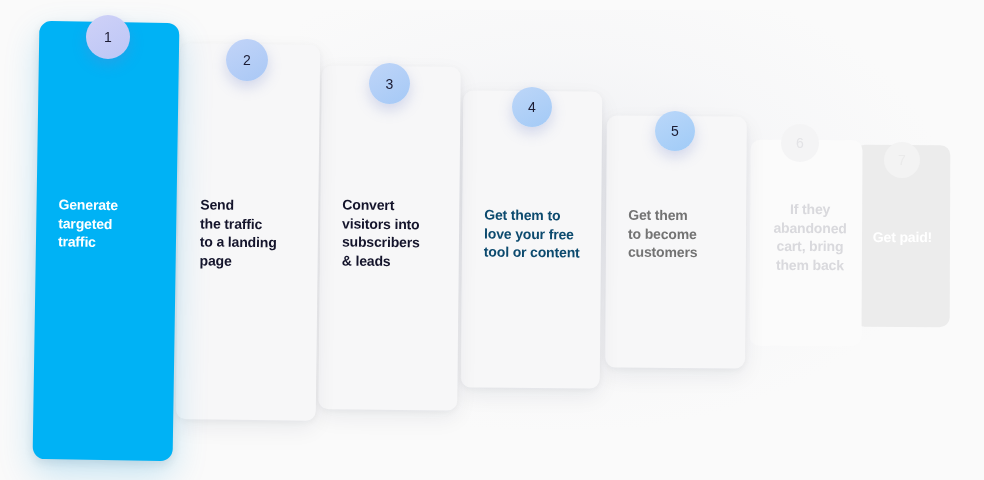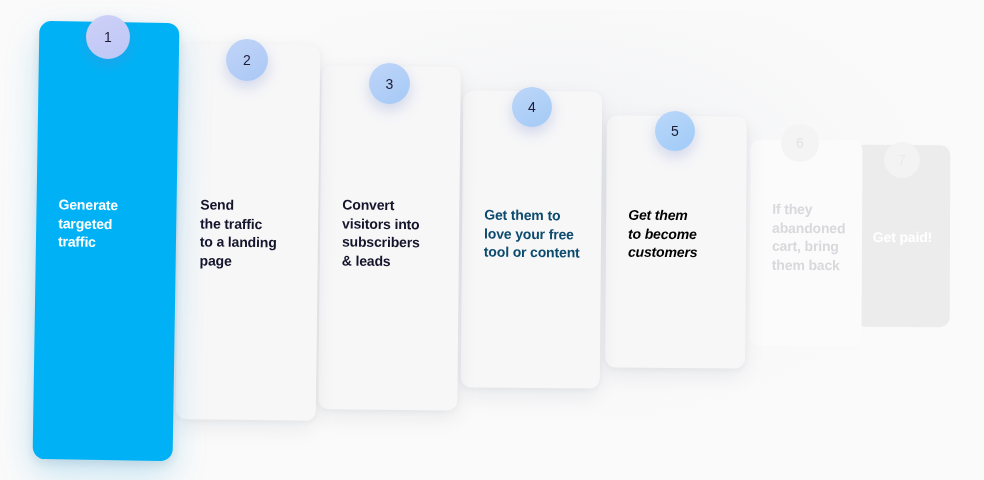--- a/index.html
+++ b/index.html
@@ -70,20 +70,21 @@
     color: #14142b;
     white-space: pre-line;
   }
 
   .card.is-primary .card-text {
     color: #ffffff;
   }
 
   .card.is-ghost .card-text {
     color: #d9d9dd;
+    text-align: center;
   }
 
   .card.is-ghost-filled .card-text {
     color: #ffffff;
     left: 0;
     right: 0;
     text-align: center;
   }
 
   .badge {
@@ -136,21 +137,21 @@
 &amp; leads</div>
       </div>
       <div class="badge" style="left: 369px; top: 63px; width: 41px; height: 41px; background: linear-gradient(150deg, rgb(191, 213, 248) 0%, rgb(165, 201, 246) 100%); z-index: 58;">3</div>
       <div class="card" style="left: 462px; top: 91px; width: 139px; height: 297px; transform: rotate(0.5deg); background: rgb(247, 247, 248); z-index: 37;">
         <div class="card-text" style="top: 115px; color: #0c4a6e;">Get them to
 love your free
 tool or content</div>
       </div>
       <div class="badge" style="left: 512px; top: 87px; width: 40px; height: 40px; background: linear-gradient(150deg, rgb(189, 214, 248) 0%, rgb(163, 202, 246) 100%); z-index: 57;">4</div>
       <div class="card" style="left: 606px; top: 116px; width: 140px; height: 252px; transform: rotate(0.4deg); background: rgb(247, 247, 248); z-index: 36;">
-        <div class="card-text" style="top: 90px; color: #000000; font-style: italic;">Get them
+        <div class="card-text" style="top: 90px; color: #737373;">Get them
 to become
 customers</div>
       </div>
       <div class="badge" style="left: 655px; top: 111px; width: 40px; height: 40px; background: linear-gradient(150deg, rgb(186, 215, 249) 0%, rgb(160, 203, 247) 100%); z-index: 56;">5</div>
       <div class="card is-ghost" style="left: 750px; top: 140px; width: 112px; height: 206px; transform: rotate(0.3deg); background: rgb(251, 251, 251); z-index: 35;">
         <div class="card-text" style="top: 60px; color: rgb(217, 217, 221);">If they
 abandoned
 cart, bring
 them back</div>
       </div>

